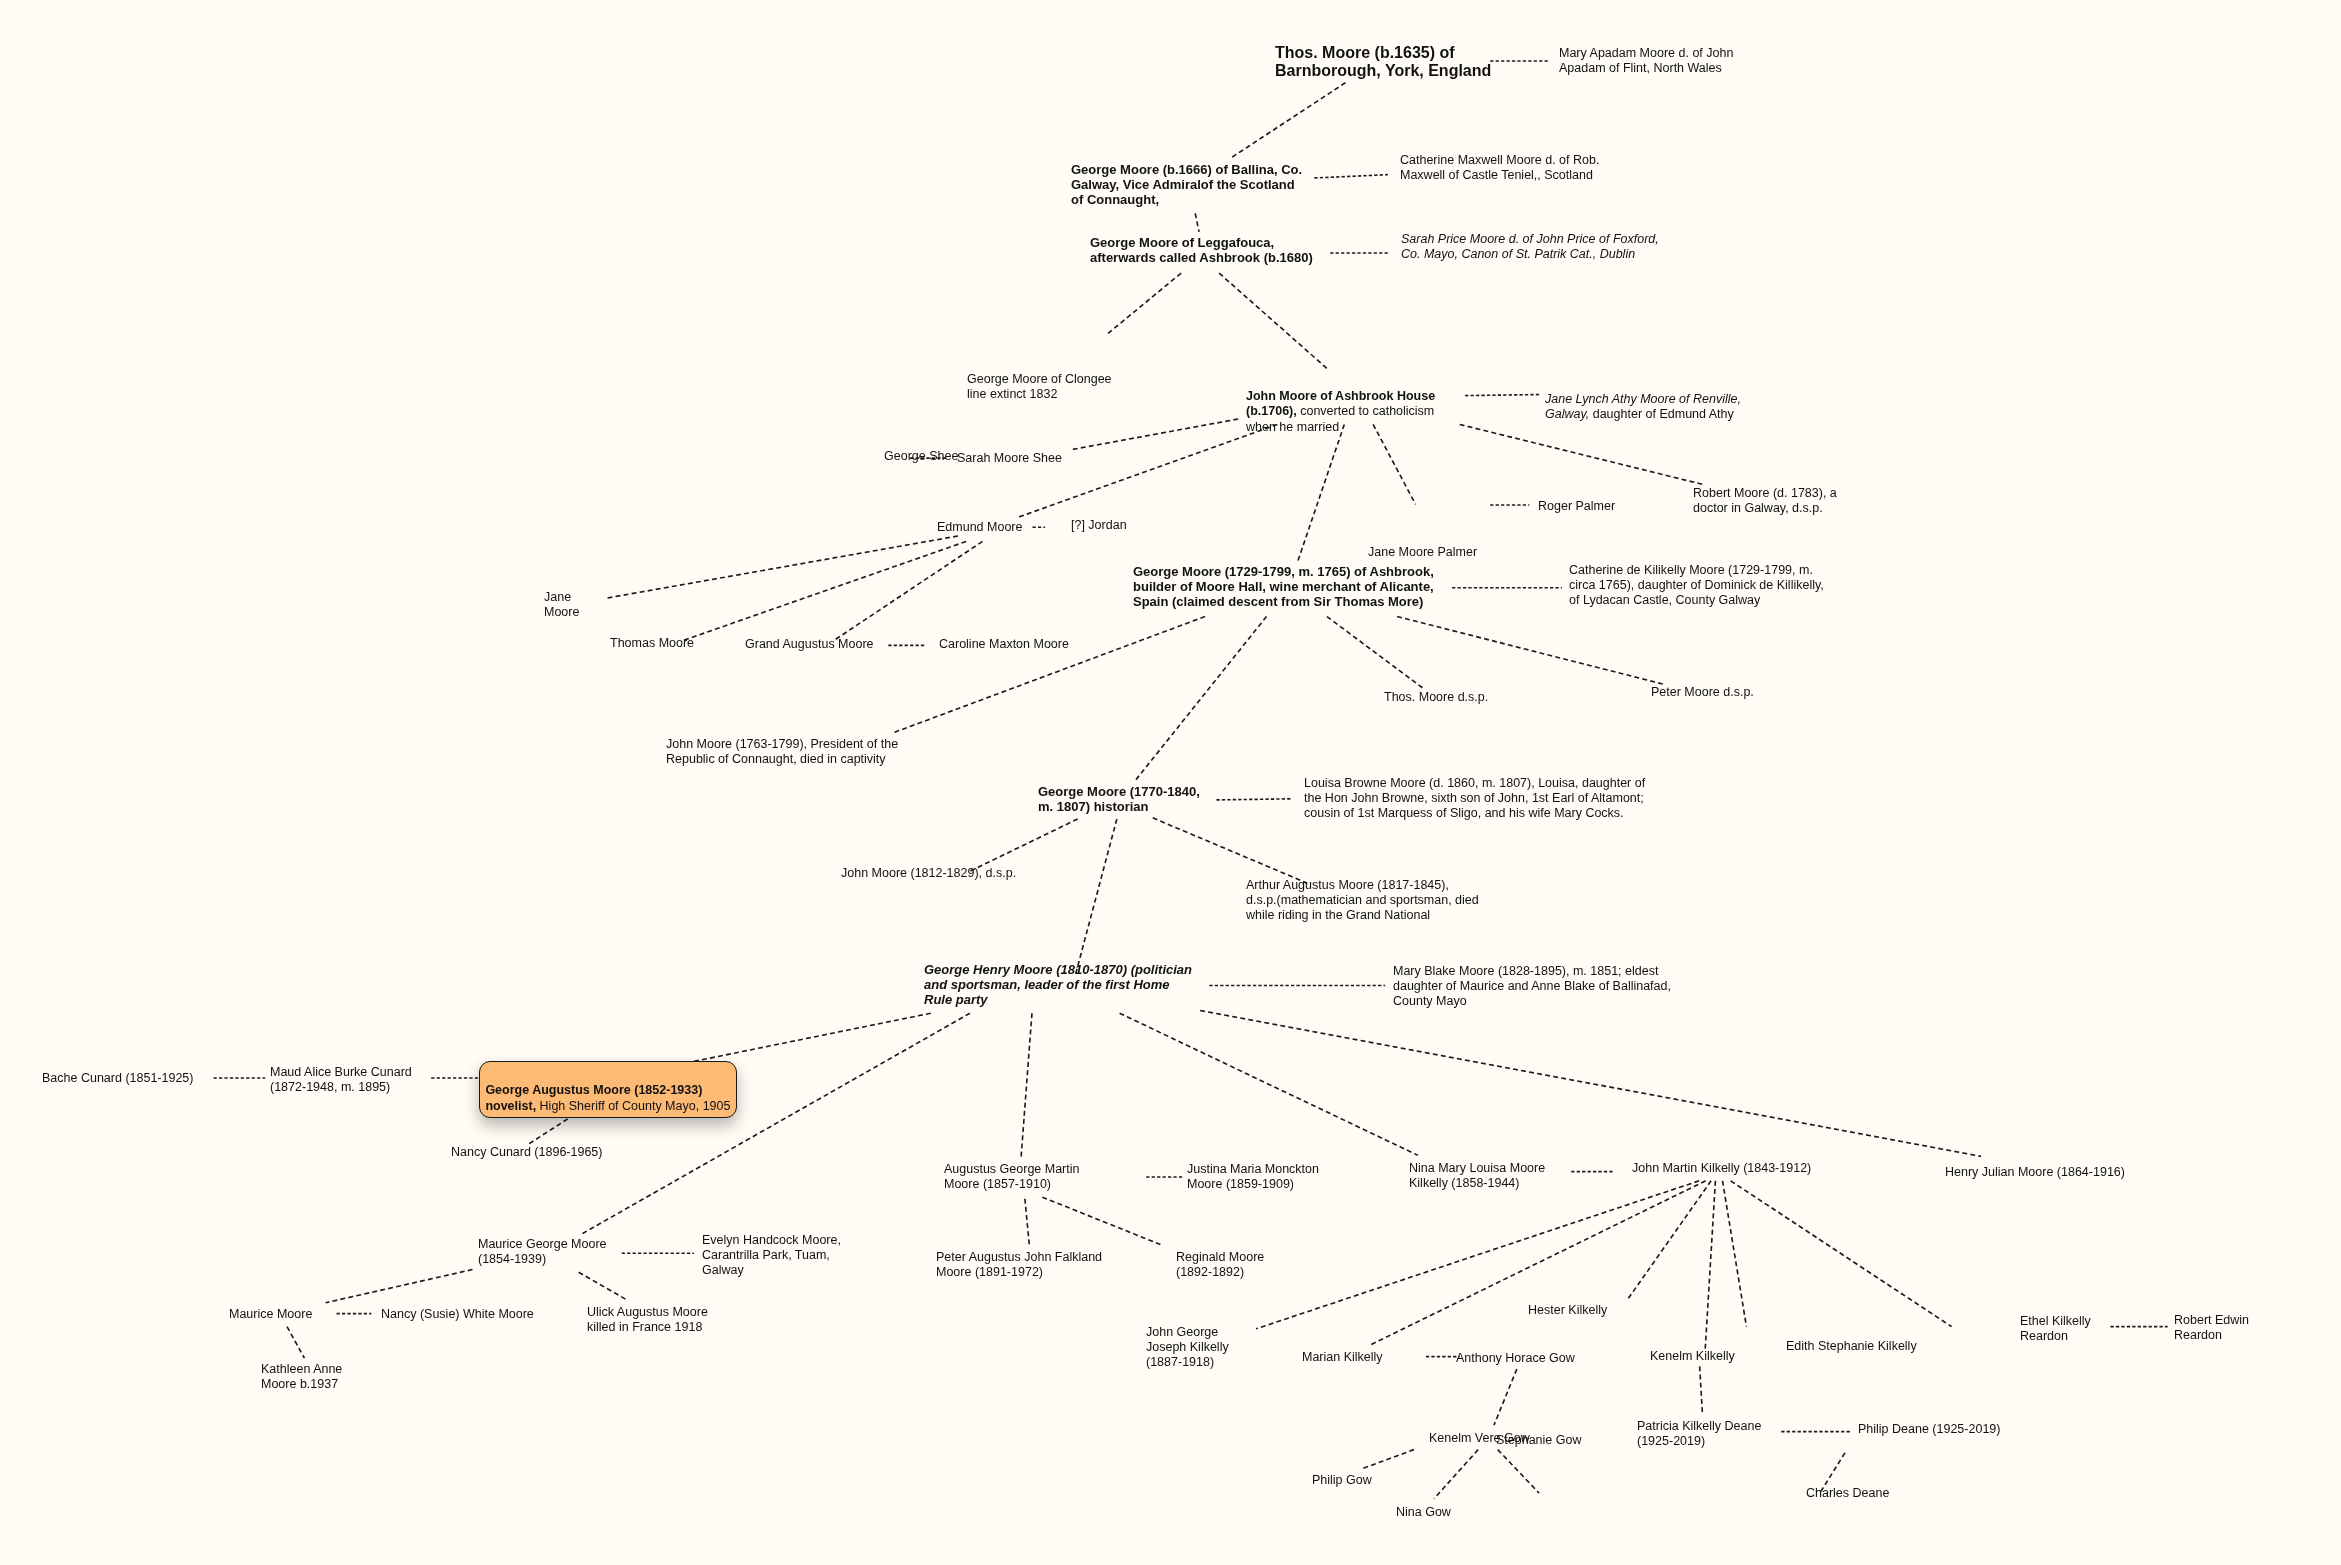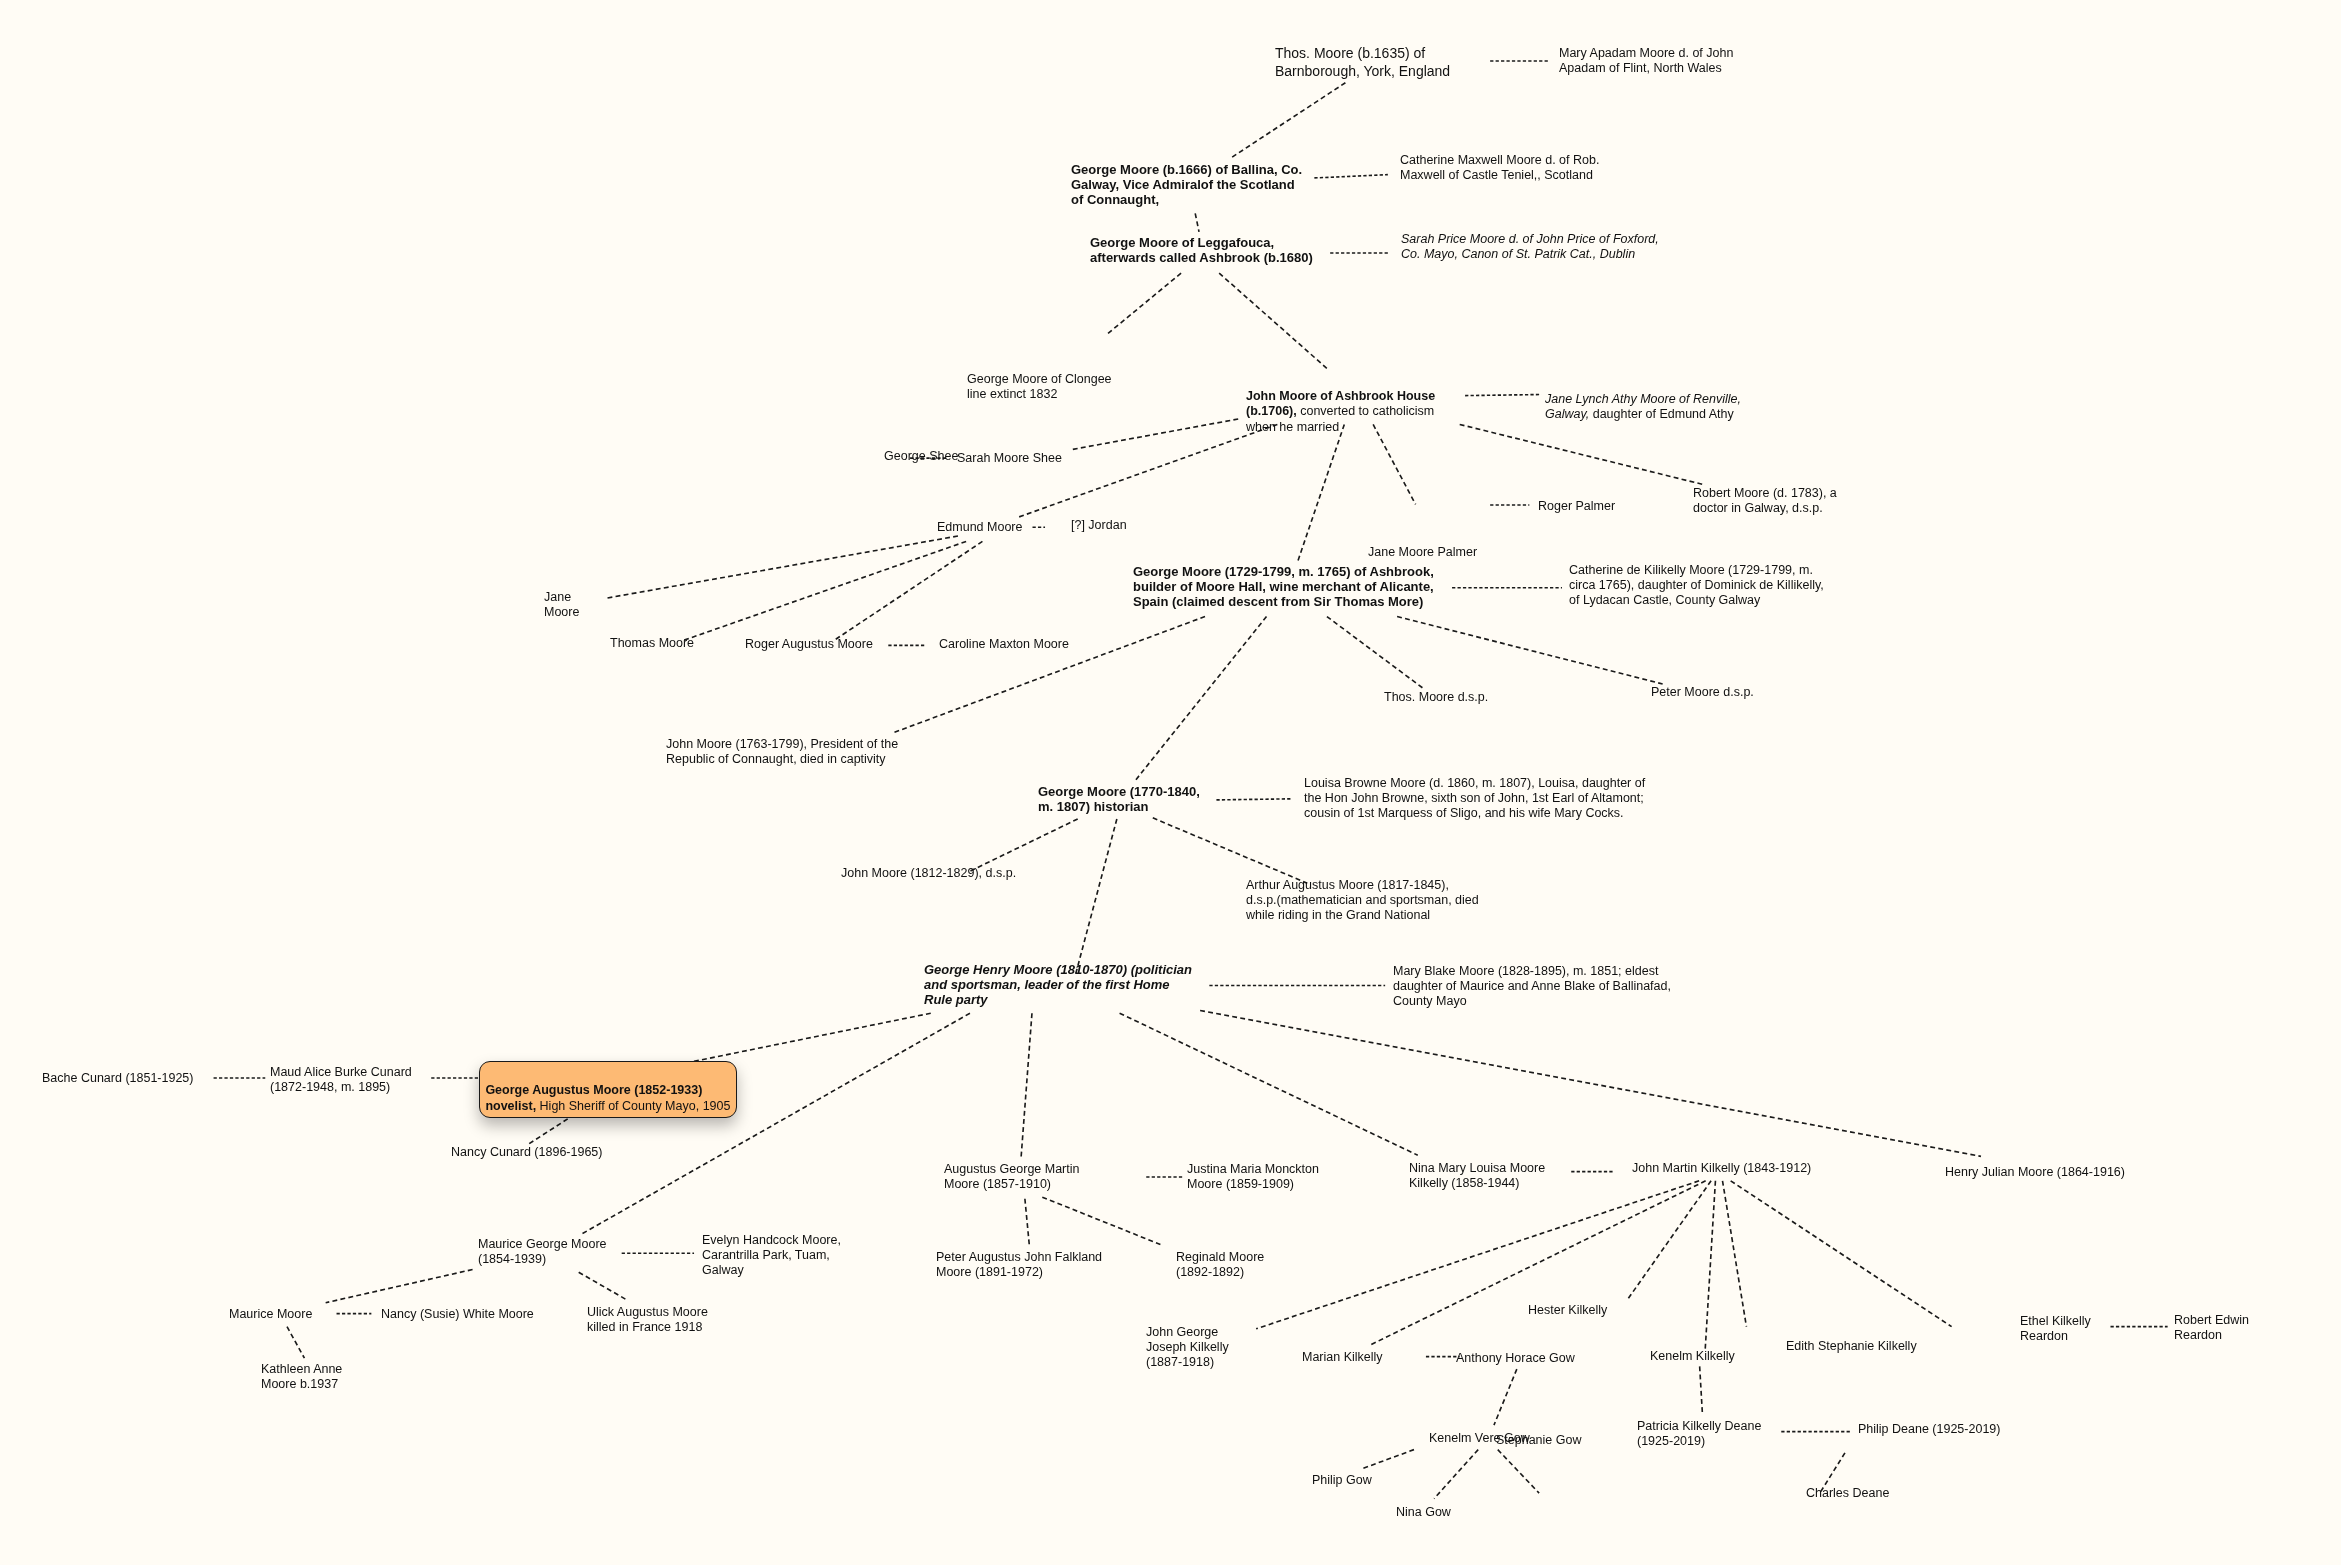--- a/index.html
+++ b/index.html
@@ -17,21 +17,21 @@
   .node {
     position: absolute;
     font-size: 12.5px;
     line-height: 15.2px;
     white-space: pre-line;
     cursor: pointer;
   }
   .node.bold { font-weight: bold; font-size: 13px; }
   .node.italic { font-style: italic; }
   .node.boldit { font-weight: bold; font-style: italic; font-size: 13px; }
-  .node.root { font-weight: normal; font-size: 14px; line-height: 18px; }
+  .node.root { font-weight: bold; font-size: 16px; line-height: 18px; }
   .node .b { font-weight: bold; }
   .node .i { font-style: italic; }
   .node.selected {
     background: #fdba74;
     border: 1.6px solid #1a1a1a;
     border-radius: 11px;
     padding: 3.3px 5.4px;
     box-shadow: 0 7.6px 15.2px rgba(0,0,0,0.28);
     line-height: 16.3px;
   }
@@ -141,21 +141,21 @@
   <div class="node" style="left:937px;top:520px;">Edmund Moore</div>
   <div class="node" style="left:1071px;top:518px;">[?] Jordan</div>
   <div class="node" style="left:1368px;top:497px;margin-top:48px;">Jane Moore Palmer</div>
   <div class="node" style="left:1538px;top:499px;">Roger Palmer</div>
   <div class="node" style="left:1693px;top:486px;">Robert Moore (d. 1783), a
 doctor in Galway, d.s.p.</div>
 
   <div class="node" style="left:544px;top:590px;">Jane
 Moore</div>
   <div class="node" style="left:610px;top:636px;">Thomas Moore</div>
-  <div class="node" style="left:745px;top:637px;">Roger Augustus Moore</div>
+  <div class="node" style="left:745px;top:637px;">Grand Augustus Moore</div>
   <div class="node" style="left:939px;top:637px;">Caroline Maxton Moore</div>
 
   <div class="node bold" style="left:1133px;top:564px;">George Moore (1729-1799, m. 1765) of  Ashbrook,
 builder of Moore Hall, wine merchant of Alicante,
 Spain (claimed descent from Sir Thomas More)</div>
   <div class="node" style="left:1569px;top:563px;">Catherine de Kilikelly Moore (1729-1799, m.
 circa 1765), daughter of Dominick de Killikelly,
 of Lydacan Castle, County Galway</div>
   <div class="node" style="left:1384px;top:690px;">Thos. Moore d.s.p.</div>
   <div class="node" style="left:1651px;top:685px;">Peter Moore d.s.p.</div>

